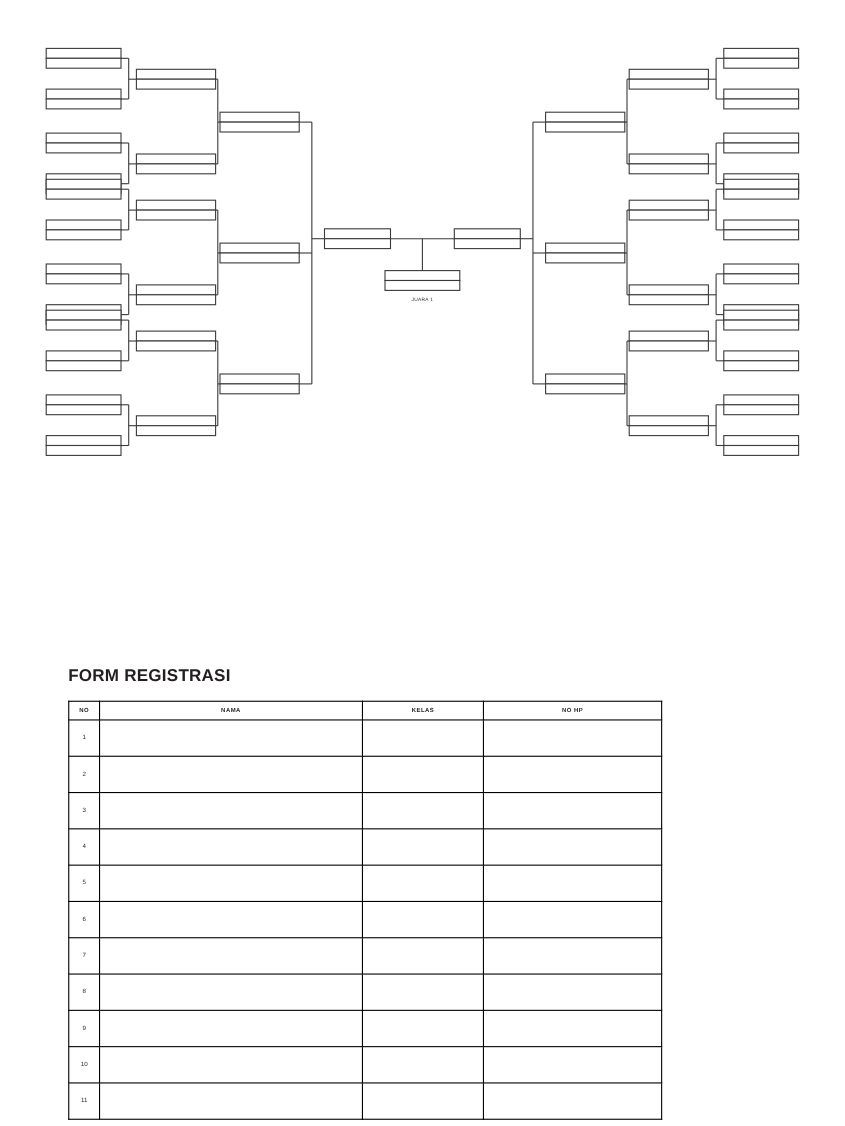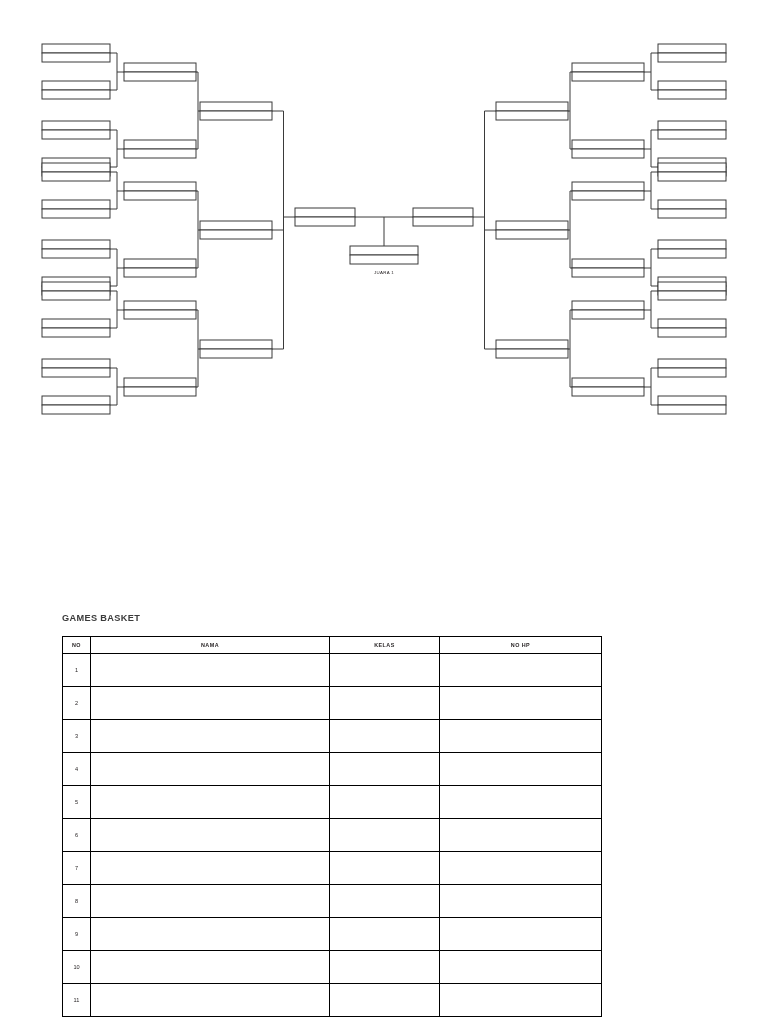--- a/index.html
+++ b/index.html
@@ -254,21 +254,21 @@
       <line x1="473" x2="484.5" y1="217" y2="217" stroke="#3a3a3a" stroke-width="1"></line>
       <rect x="350" y="246" width="68" height="9" fill="#fff" stroke="#3a3a3a" stroke-width="1"></rect>
       <rect x="350" y="255" width="68" height="9" fill="#fff" stroke="#3a3a3a" stroke-width="1"></rect>
       <line x1="355" x2="413" y1="217" y2="217" stroke="#3a3a3a" stroke-width="1"></line>
       <line x1="384" x2="384" y1="217" y2="246" stroke="#3a3a3a" stroke-width="1"></line>
       <text x="384" y="274" text-anchor="middle" font-size="4.4" font-family="&quot;Liberation Sans&quot;, sans-serif" letter-spacing="0.3" fill="#231f20">JUARA 1</text>
     </svg>
 </div>
 
 <div id="form-section">
-  <div id="form-subtitle">GAMES BASKET</div>
+  <h1 id="form-title">FORM REGISTRASI</h1>
 
   <table id="reg-table">
     <colgroup>
       <col class="c-no">
         <col class="c-nama">
         <col class="c-kelas">
         <col class="c-nohp">
     </colgroup>
     <thead>
       <tr>

